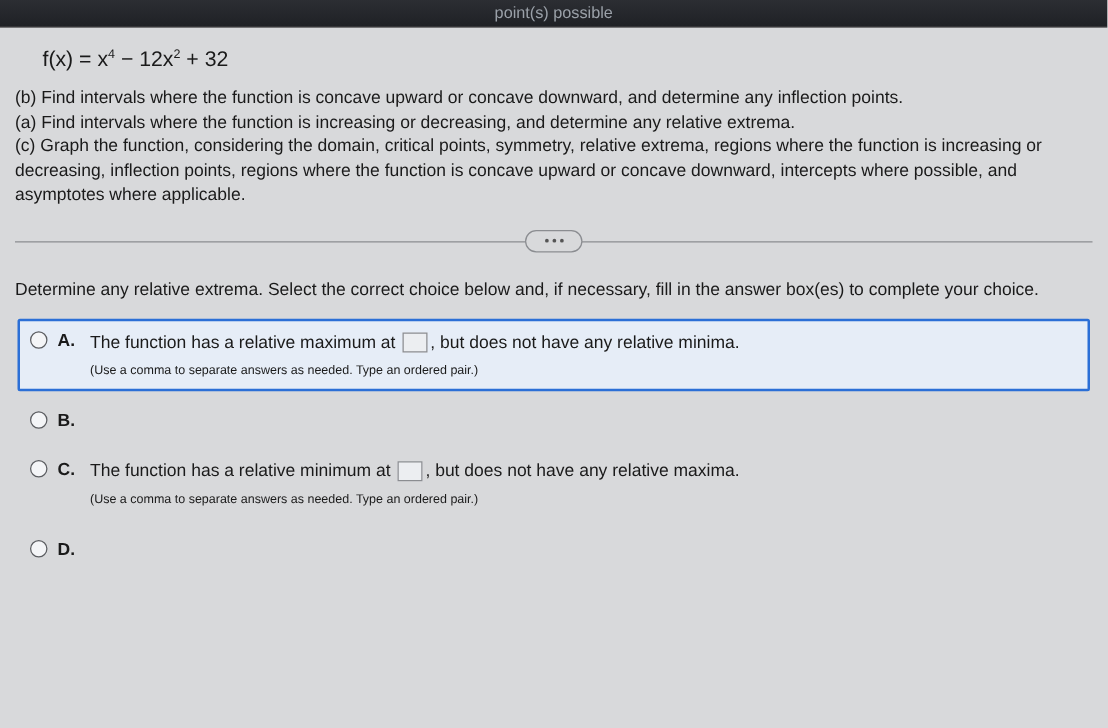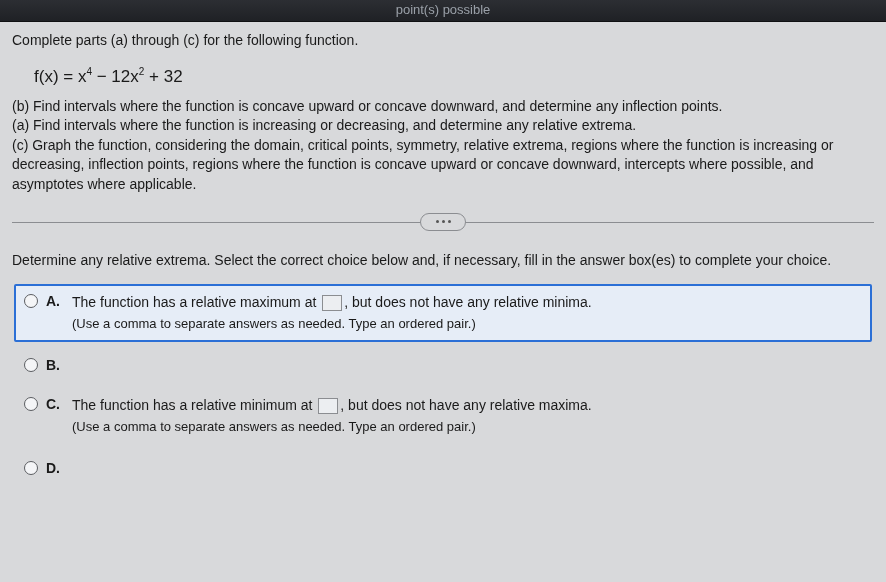--- a/index.html
+++ b/index.html
@@ -88,32 +88,31 @@
 }
 .opt-body { flex: 1; line-height: 1.5; }
 .ans-box {
   display: inline-block;
   width: 20px; height: 16px;
   border: 1px solid #8b8d91;
   background: #eceef1;
   vertical-align: middle;
   margin: 0 2px;
 }
-.hint { font-size: 13px; }
+.hint { font-size: 10px; }
 </style>
 </head>
 <body>
 
 <div class="topbar">
   <span>point(s) possible</span>
 </div>
 
 <div class="content">
 
-  <div class="q-intro">Complete parts (a) through (c) for the following function.</div>
 
   <div class="formula">
     f(x) = x<sup>4</sup> − 12x<sup>2</sup> + 32
   </div>
 
   <div class="parts">
     <div>(b) Find intervals where the function is concave upward or concave downward, and determine any inflection points.</div>
     <div>(a) Find intervals where the function is increasing or decreasing, and determine any relative extrema.</div>
     <div>(c) Graph the function, considering the domain, critical points, symmetry, relative extrema, regions where the function is increasing or decreasing, inflection points, regions where the function is concave upward or concave downward, intercepts where possible, and asymptotes where applicable.</div>
   </div>

